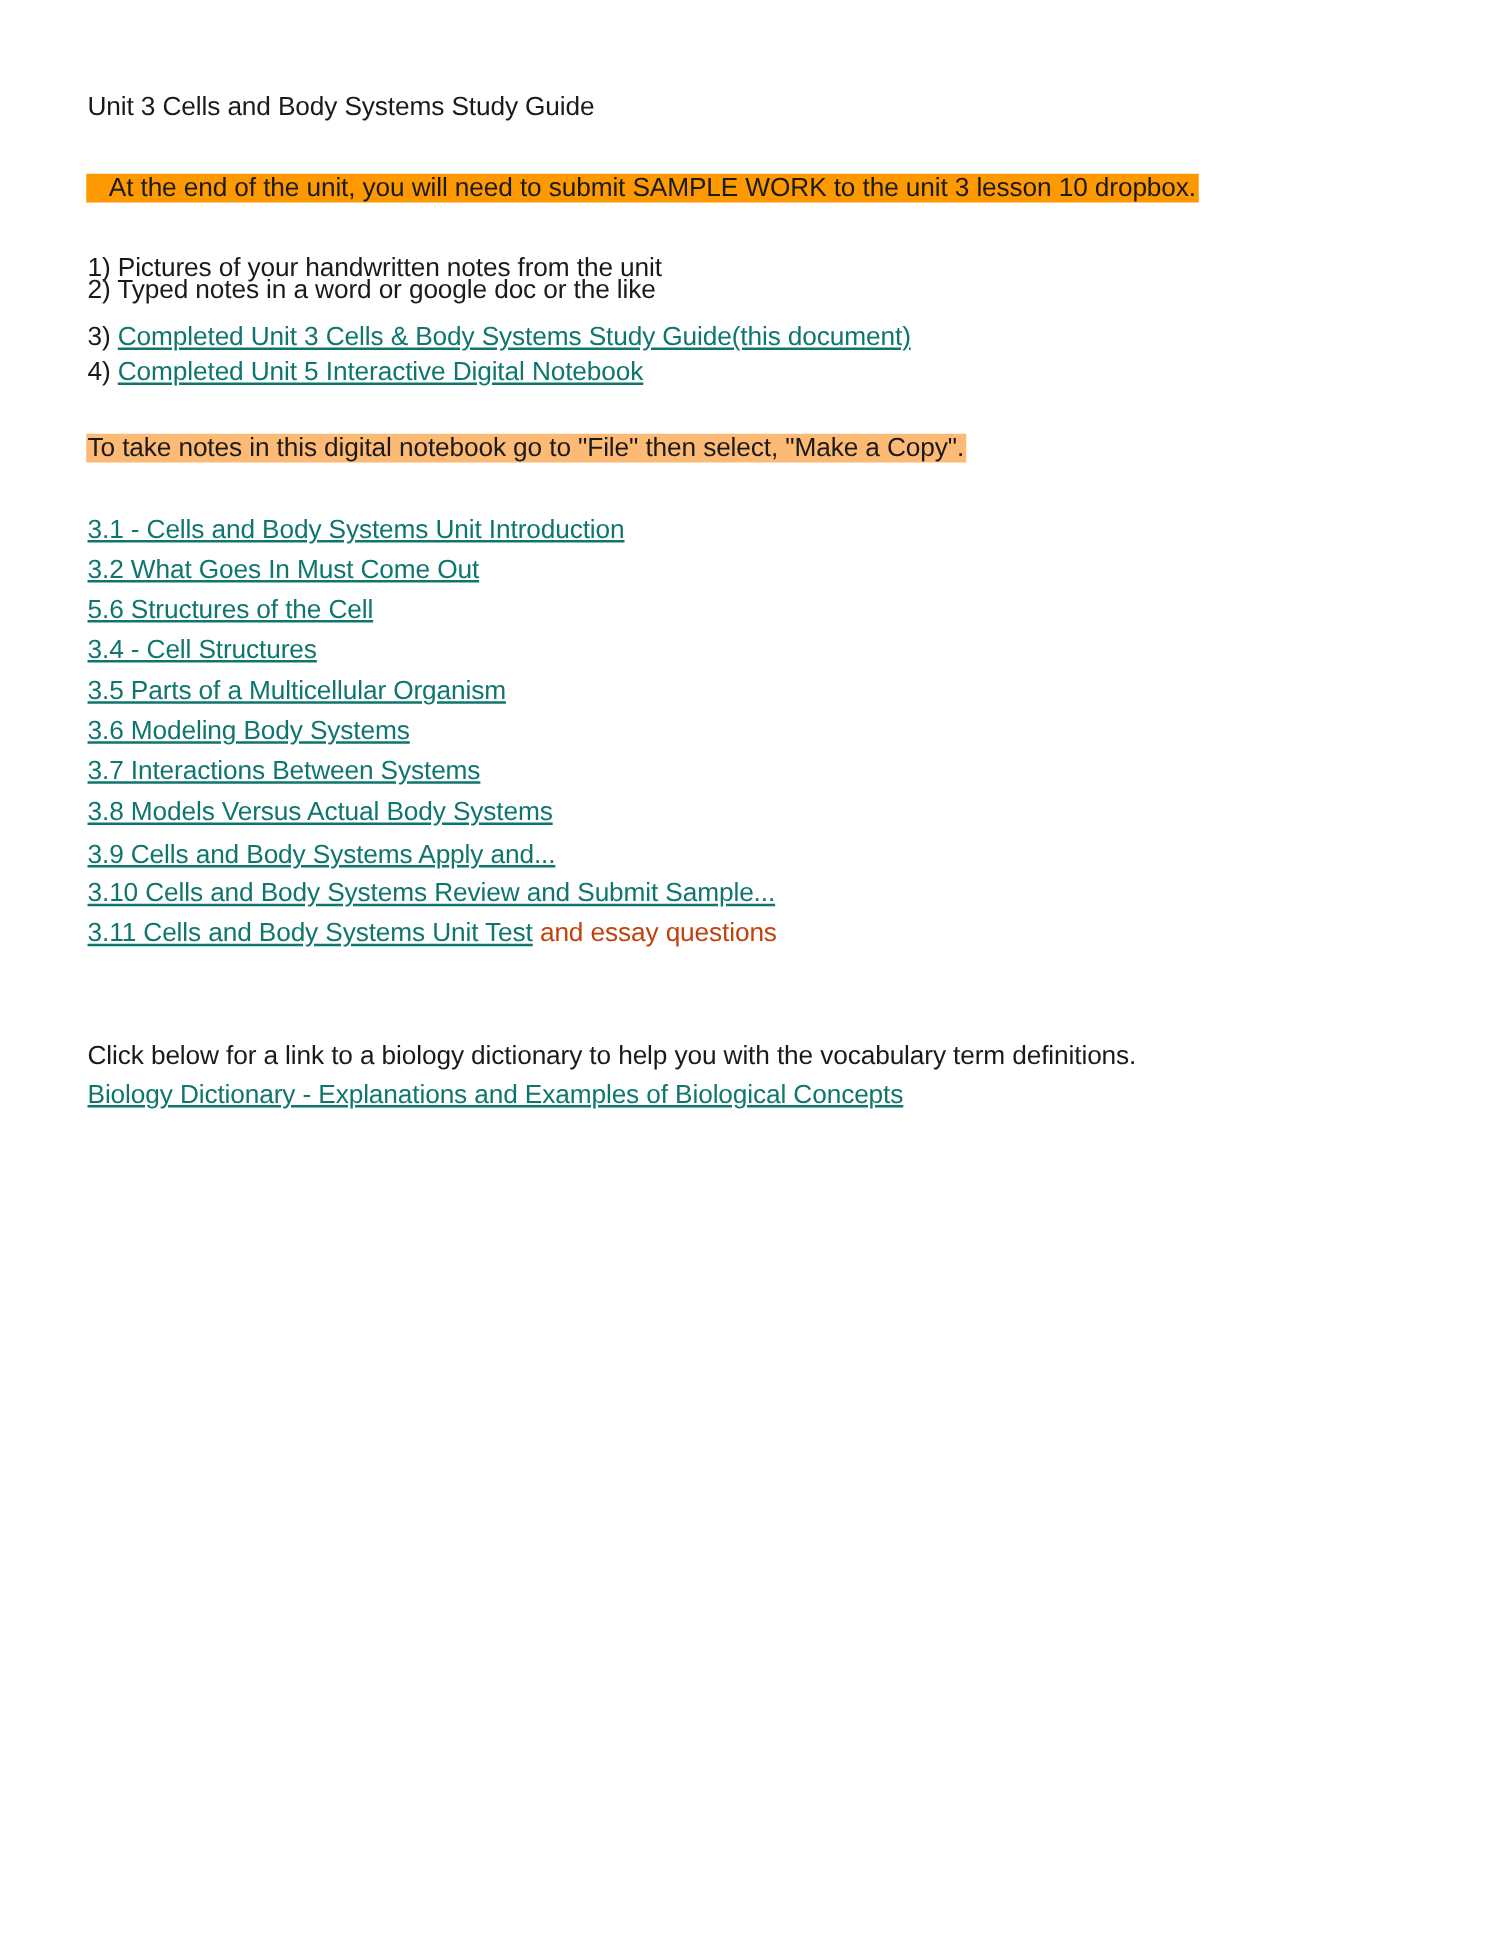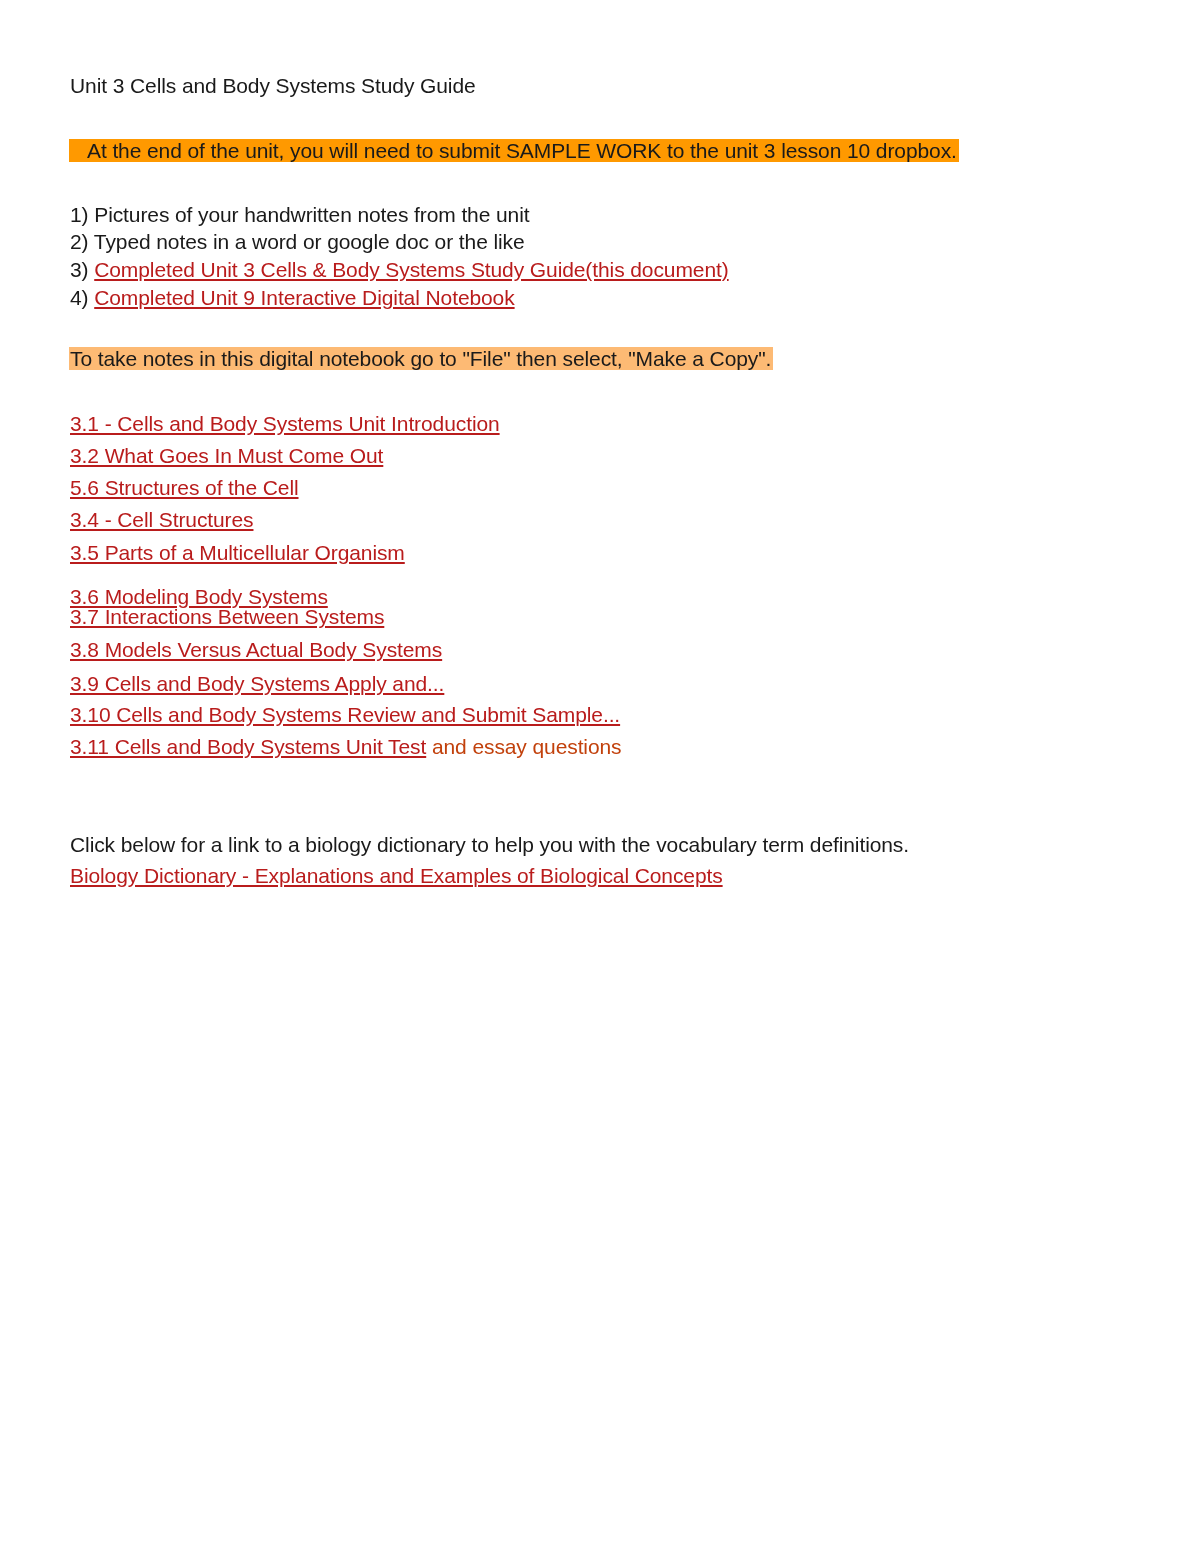--- a/index.html
+++ b/index.html
@@ -35,21 +35,21 @@
       background: #ff9900;
       padding: 0 2px 0 18px;
       margin-left: -1px;
     }
     .hl-pink {
       background: #fdba74;
       padding: 0 2px 0 1px;
       margin-left: -1px;
     }
     a.link {
-      color: #b91c1c;
+      color: #0f766e;
       text-decoration: underline;
       text-decoration-thickness: 2px;
       text-underline-offset: 2px;
       cursor: pointer;
     }
     .plain {
       color: #c2410c;
     }
   </style>
 </head>
@@ -61,28 +61,28 @@
     <span>Unit 3 Cells and Body Systems Study Guide</span>
   </div>
 
   <div class="line" style="top:138px;">
     <span class="hl-orange">At the end of the unit, you will need to submit SAMPLE WORK to the unit 3 lesson 10 dropbox.</span>
   </div>
 
   <div class="line" style="top:202px;">
     <span>1) </span><span>Pictures of your handwritten notes from the unit</span>
   </div>
-  <div class="line" style="top:229px;">
+  <div class="line" style="top:219px;">
     <span>2) </span><span>Typed notes in a word or google doc or the like</span>
   </div>
   <div class="line" style="top:257px;">
     <span>3) </span><a class="link">Completed Unit 3 Cells &amp; Body Systems Study Guide(this document)</a>
   </div>
   <div class="line" style="top:285px;">
-    <span>4) </span><a class="link">Completed Unit 9 Interactive Digital Notebook</a>
+    <span>4) </span><a class="link">Completed Unit 5 Interactive Digital Notebook</a>
   </div>
 
   <div class="line" style="top:346px;">
     <span class="hl-pink">To take notes in this digital notebook go to "File" then select, "Make a Copy".</span>
   </div>
 
   <div class="line" style="top:411px;">
     <a class="link">3.1 - Cells and Body Systems Unit Introduction</a>
   </div>
   <div class="line" style="top:443px;">
@@ -90,21 +90,21 @@
   </div>
   <div class="line" style="top:475px;">
     <a class="link">5.6 Structures of the Cell</a>
   </div>
   <div class="line" style="top:507px;">
     <a class="link">3.4 - Cell Structures</a>
   </div>
   <div class="line" style="top:540px;">
     <a class="link">3.5 Parts of a Multicellular Organism</a>
   </div>
-  <div class="line" style="top:584px;">
+  <div class="line" style="top:572px;">
     <a class="link">3.6 Modeling Body Systems</a>
   </div>
   <div class="line" style="top:604px;">
     <a class="link">3.7 Interactions Between Systems</a>
   </div>
   <div class="line" style="top:637px;">
     <a class="link">3.8 Models Versus Actual Body Systems</a>
   </div>
   <div class="line" style="top:671px;">
     <a class="link">3.9 Cells and Body Systems Apply and...</a>

